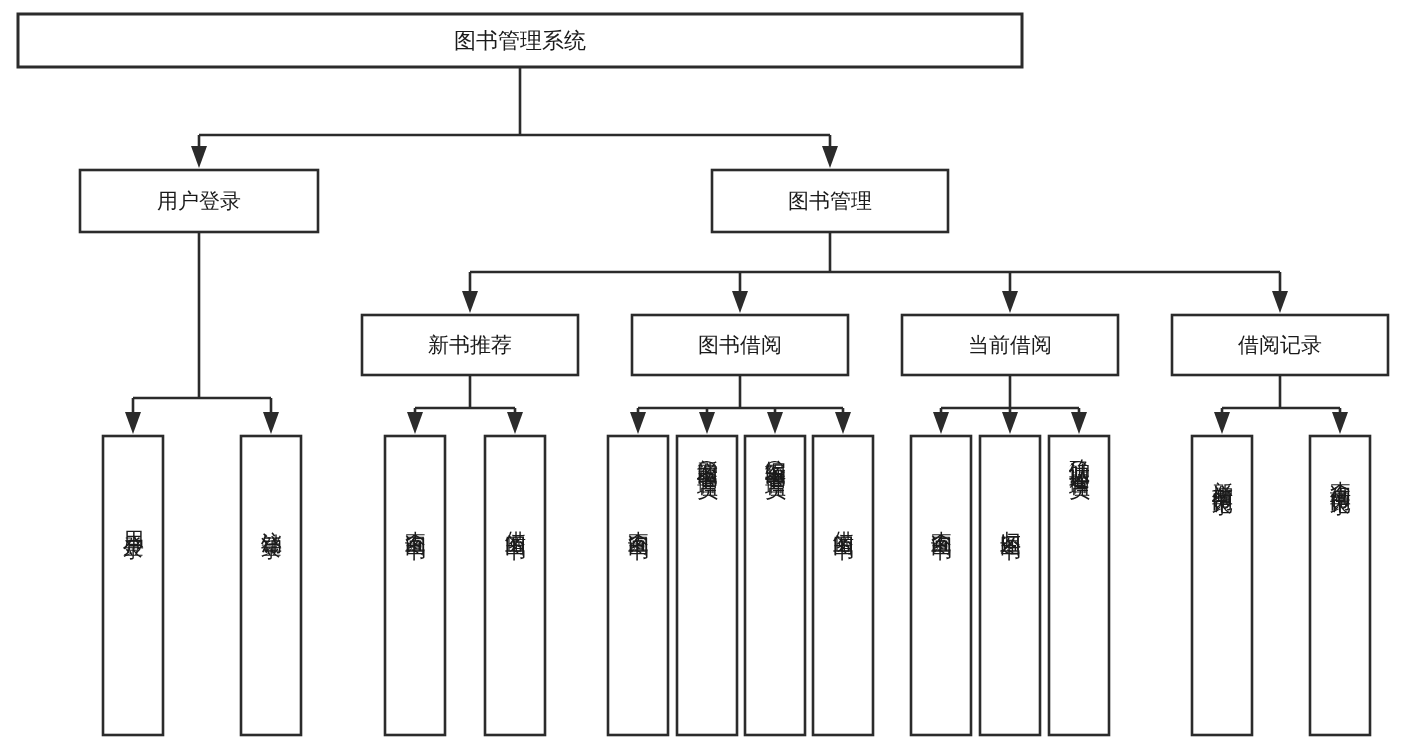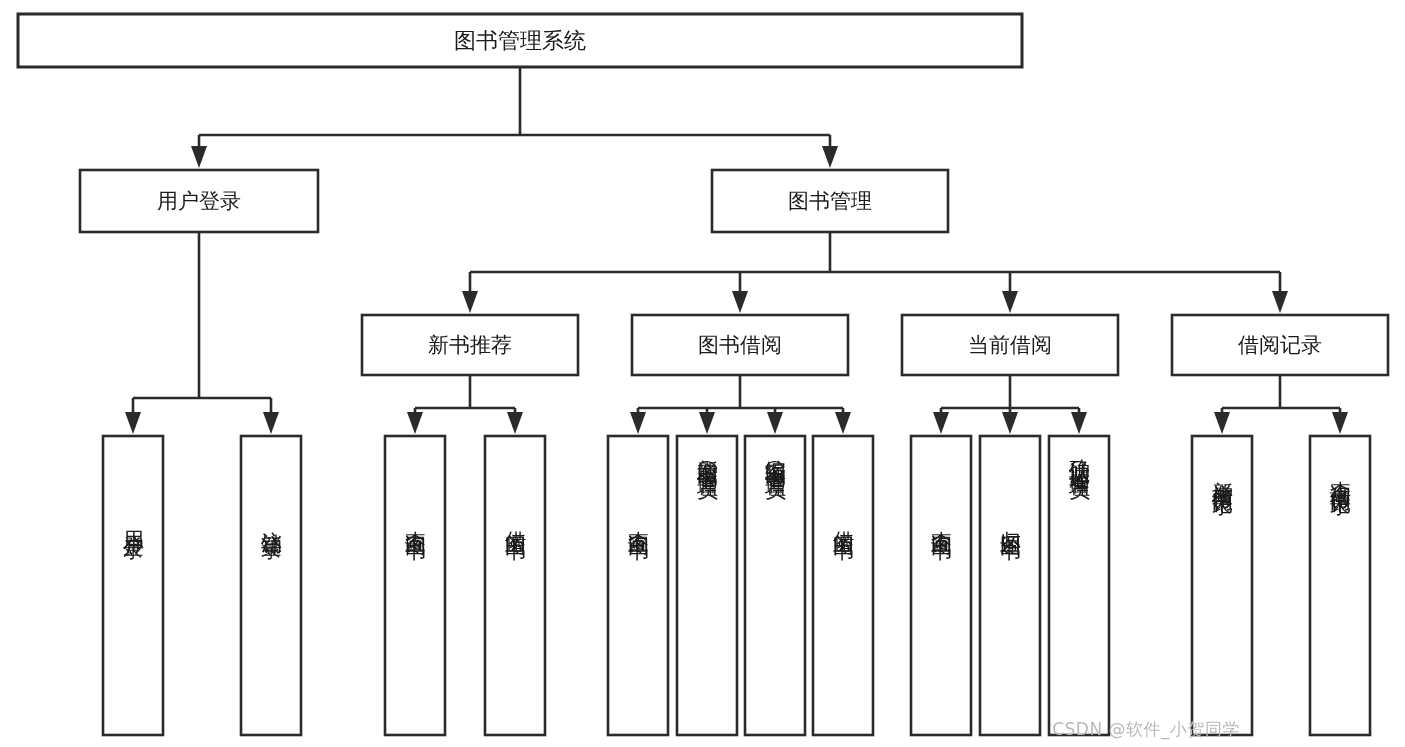--- a/index.html
+++ b/index.html
@@ -258,15 +258,14 @@
     <span class="leaf-label" style="margin-top:6px;">确认归还（管理员）</span>
   </div>
 
   <div class="leaf-label-wrap" style="left:1192px; top:436px; width:60px; height:299px;">
     <span class="leaf-label" style="margin-top:28px;">新增借阅记录</span>
   </div>
   <div class="leaf-label-wrap" style="left:1310px; top:436px; width:60px; height:299px;">
     <span class="leaf-label" style="margin-top:28px;">查询借阅记录</span>
   </div>
 
-  <div class="watermark">CSDN @软件_小贺同学</div>
 
 </div>
 
 </body></html>

